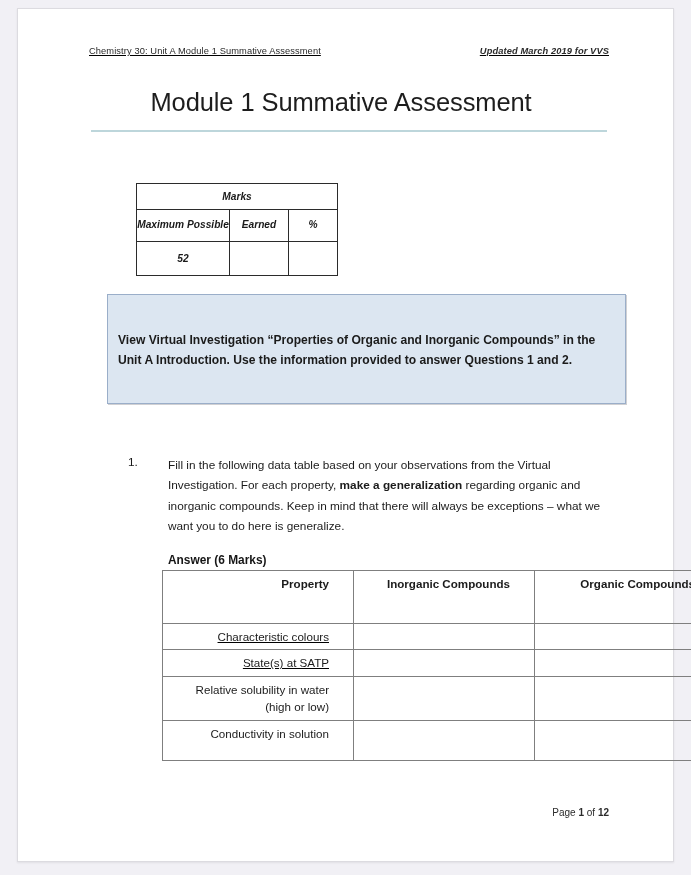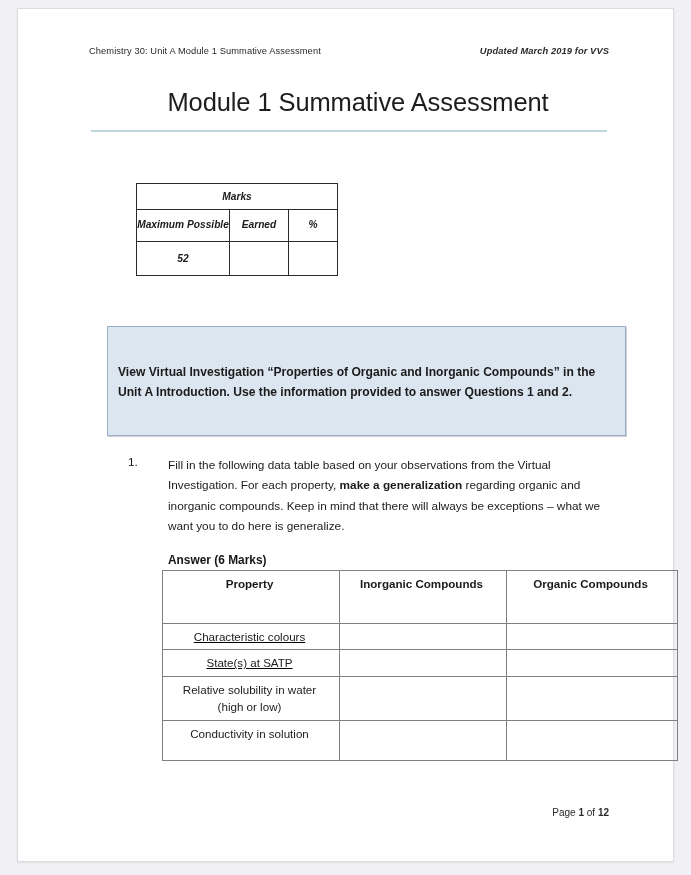--- a/index.html
+++ b/index.html
@@ -31,38 +31,39 @@
 
   
   .running-header {
     position: absolute;
     left: 71px;
     top: 37px;
     width: 520px;
     display: flex;
     justify-content: space-between;
     align-items: flex-start;
+    text-decoration: underline;
   }
   .hdr-left {
     font-size: 9.3px;
     color: #2a2a2a;
     letter-spacing: 0.1px;
   }
   .hdr-right {
     font-size: 9.3px;
     color: #2a2a2a;
     font-style: italic;
     font-weight: bold;
     letter-spacing: 0.1px;
   }
 
   
   .doc-title {
     position: absolute;
-    left: 80px;
+    left: 63px;
     top: 79px;
     width: 520px;
     text-align: center;
     font-size: 25.5px;
     color: #1d1d1d;
     letter-spacing: -0.1px;
   }
   .title-rule {
     position: absolute;
     left: 73px;
@@ -95,21 +96,21 @@
   .mk-head    { height: 31px; line-height: 1.25; }
   .mk-val     { height: 33px; vertical-align: bottom; padding-bottom: 4px; }
   .col-max    { width: 92px; }
   .col-earn   { width: 58px; }
   .col-pct    { width: 48px; }
 
   
   .callout {
     position: absolute;
     left: 89px;
-    top: 317px;
+    top: 285px;
     width: 519px;
     height: 110px;
     box-sizing: border-box;
     background: #dce6f1;
     border: 1px solid #9aaec9;
     box-shadow: 1px 1px 0 rgba(120,120,130,0.35);
   }
   .callout-text {
     position: absolute;
     left: 10px;
@@ -155,22 +156,22 @@
     position: absolute;
     left: 144px;
     top: 561px;
     width: 461px;
     border-collapse: collapse;
     table-layout: fixed;
   }
   .answer-table th,
   .answer-table td {
     border: 1px solid #7f7f7f;
-    padding: 4px 10px 4px 7px;
-    text-align: center;
+    padding: 4px 24px 4px 7px;
+    text-align: right;
     vertical-align: top;
     font-size: 11.6px;
     color: #1b1b1b;
     line-height: 1.5;
   }
   .answer-table th { font-weight: bold; }
   .ac-prop { width: 159px; }
   .ac-inorg { width: 149px; }
   .ac-org  { width: 153px; }
   .row-head td, .answer-table thead th { height: 44px; }

